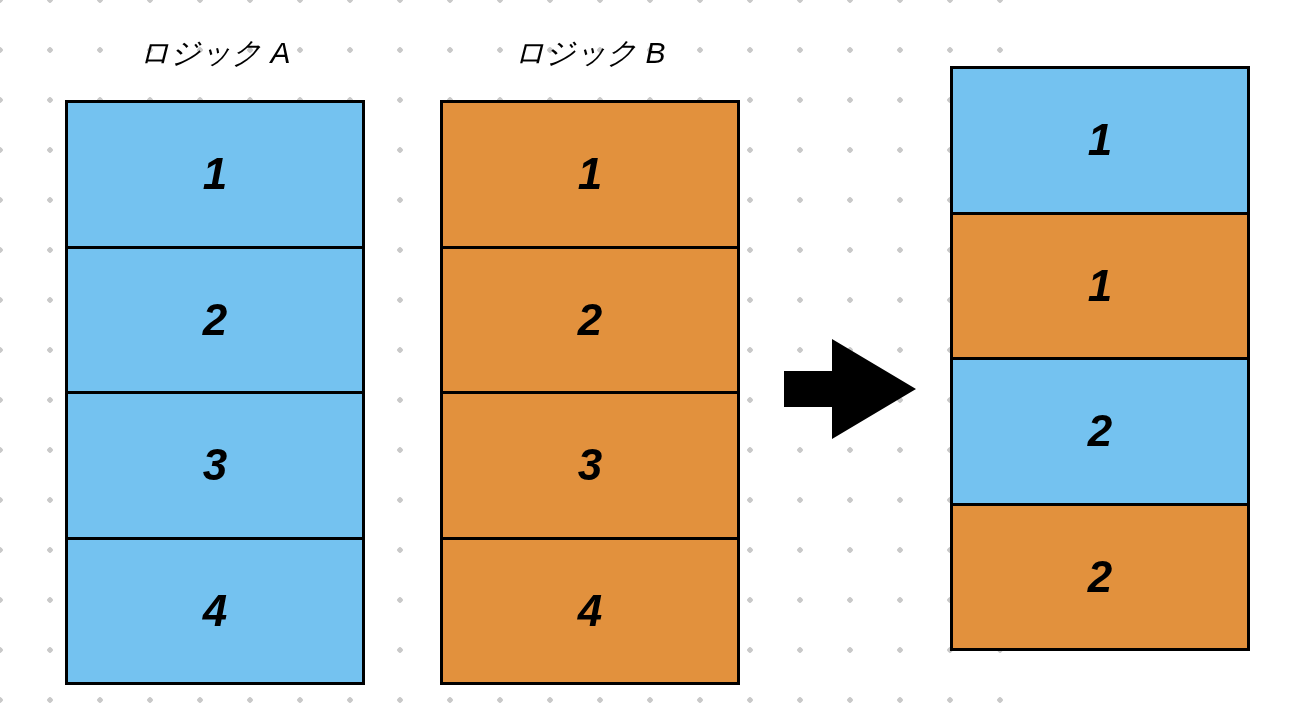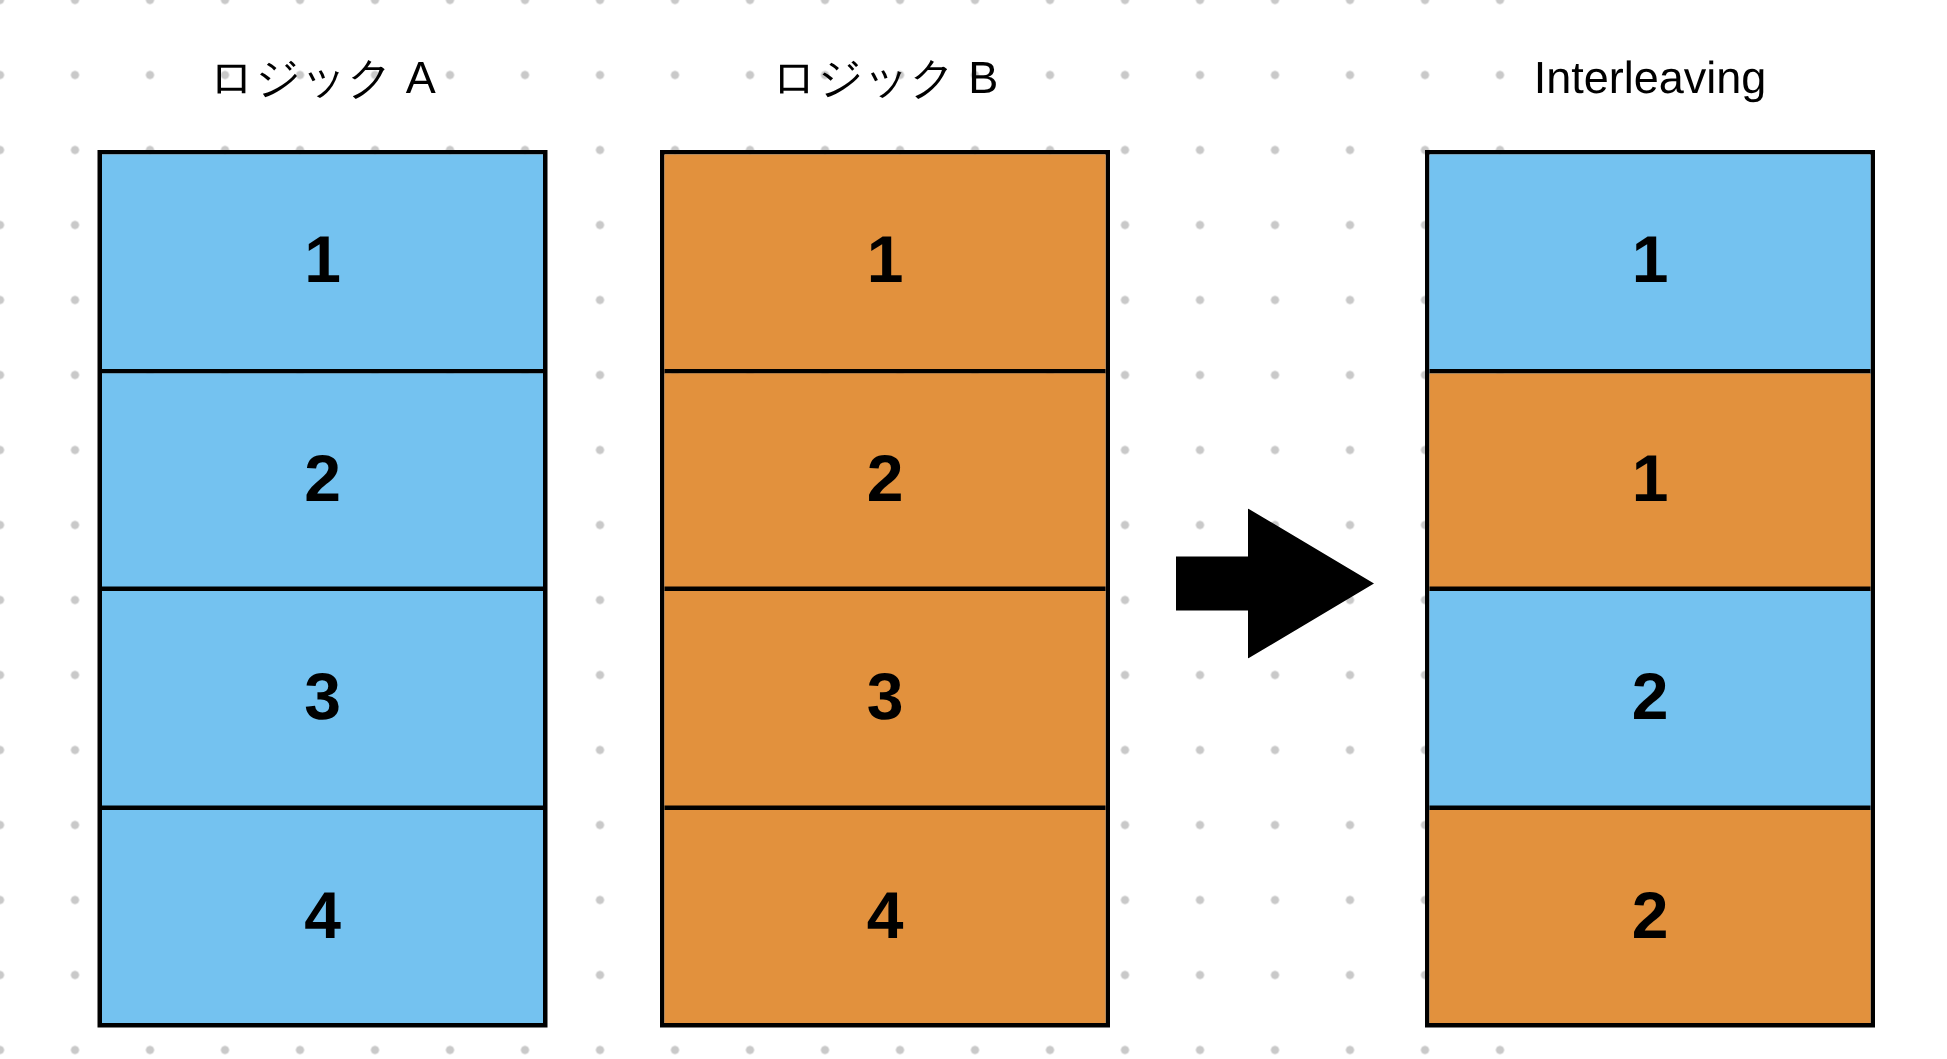--- a/index.html
+++ b/index.html
@@ -14,20 +14,21 @@
     background: #ffffff;
   }
   .canvas {
     position: relative;
     width: 1032px;
     height: 706px;
     background-color: #ffffff;
     background-image: radial-gradient(circle, #c9c9c9 2.5px, rgba(0,0,0,0) 3px);
     background-size: 50px 50px;
     background-position: -25px -25px;
+    font-style: italic;
   }
   .column {
     position: absolute;
     top: 36px;
     width: 300px;
   }
   .col-a { left: 65px; }
   .col-b { left: 440px; }
   .col-c { left: 950px; }
   .column-title {
@@ -109,21 +110,20 @@
         <span class="cell-label">4</span>
       </div>
     </div>
   </div>
 
   <svg class="arrow" viewBox="0 0 132 100" aria-hidden="true">
     <polygon points="0,32 48,32 48,0 132,50 48,100 48,68 0,68" fill="#000000"></polygon>
   </svg>
 
   <div class="column col-c">
-    <div class="column-title">Interleaving</div>
     <div class="stack">
       <div class="cell" style="background-color: rgb(116, 194, 240);">
         <span class="cell-label">1</span>
       </div>
       <div class="cell" style="background-color: rgb(226, 145, 61);">
         <span class="cell-label">1</span>
       </div>
       <div class="cell" style="background-color: rgb(116, 194, 240);">
         <span class="cell-label">2</span>
       </div>

